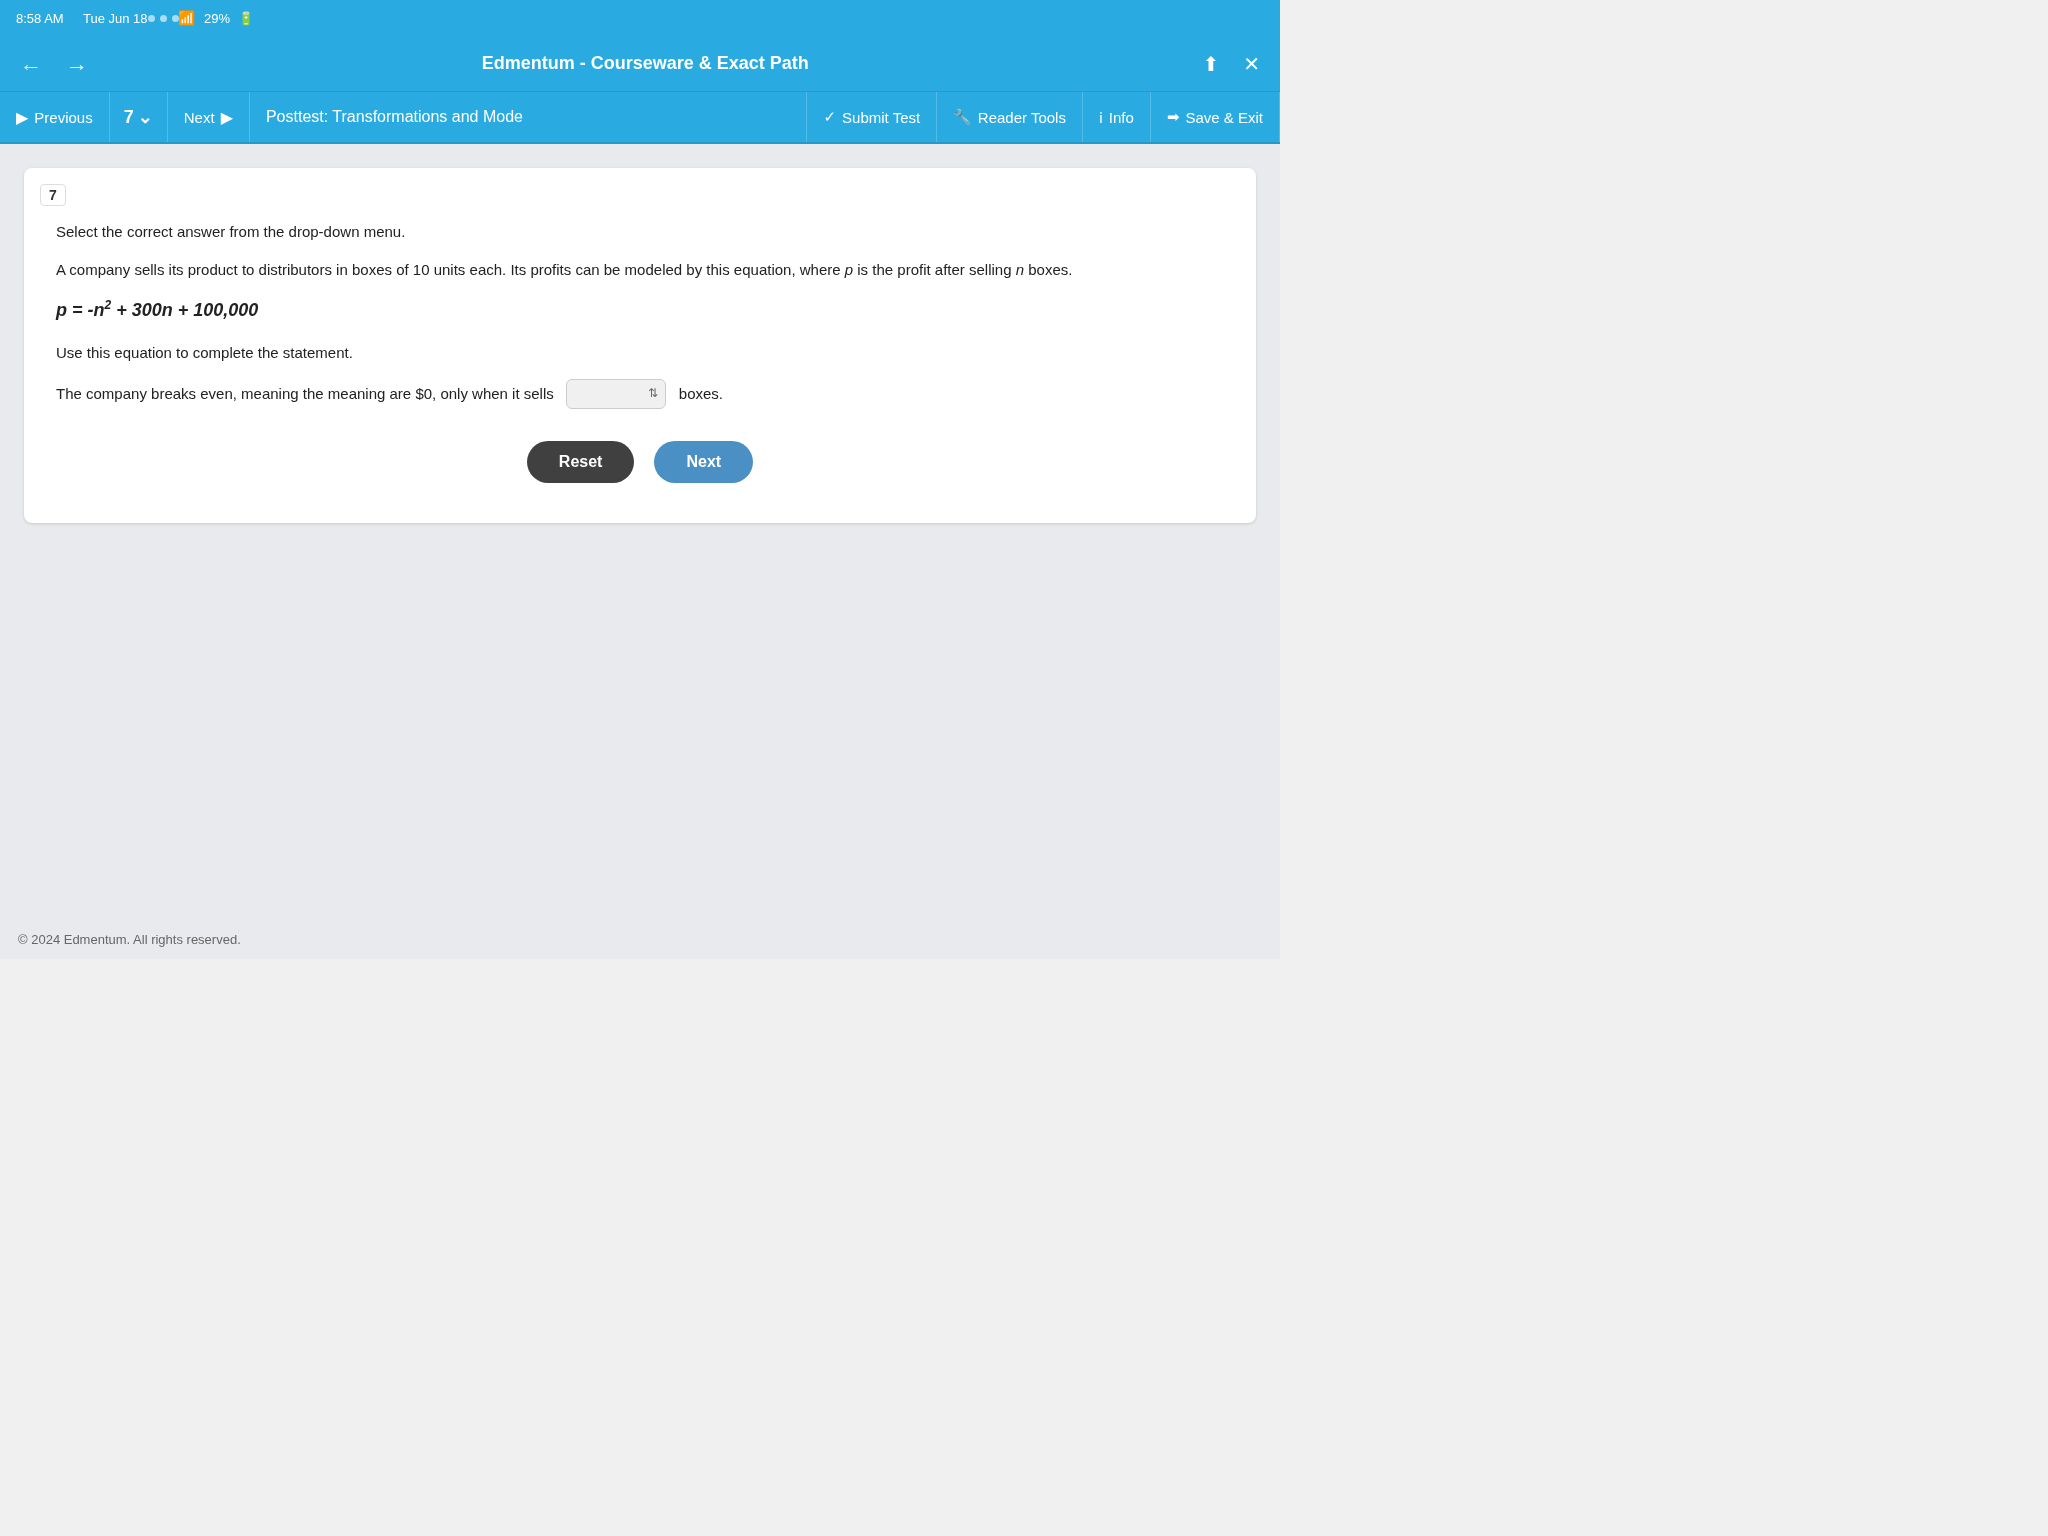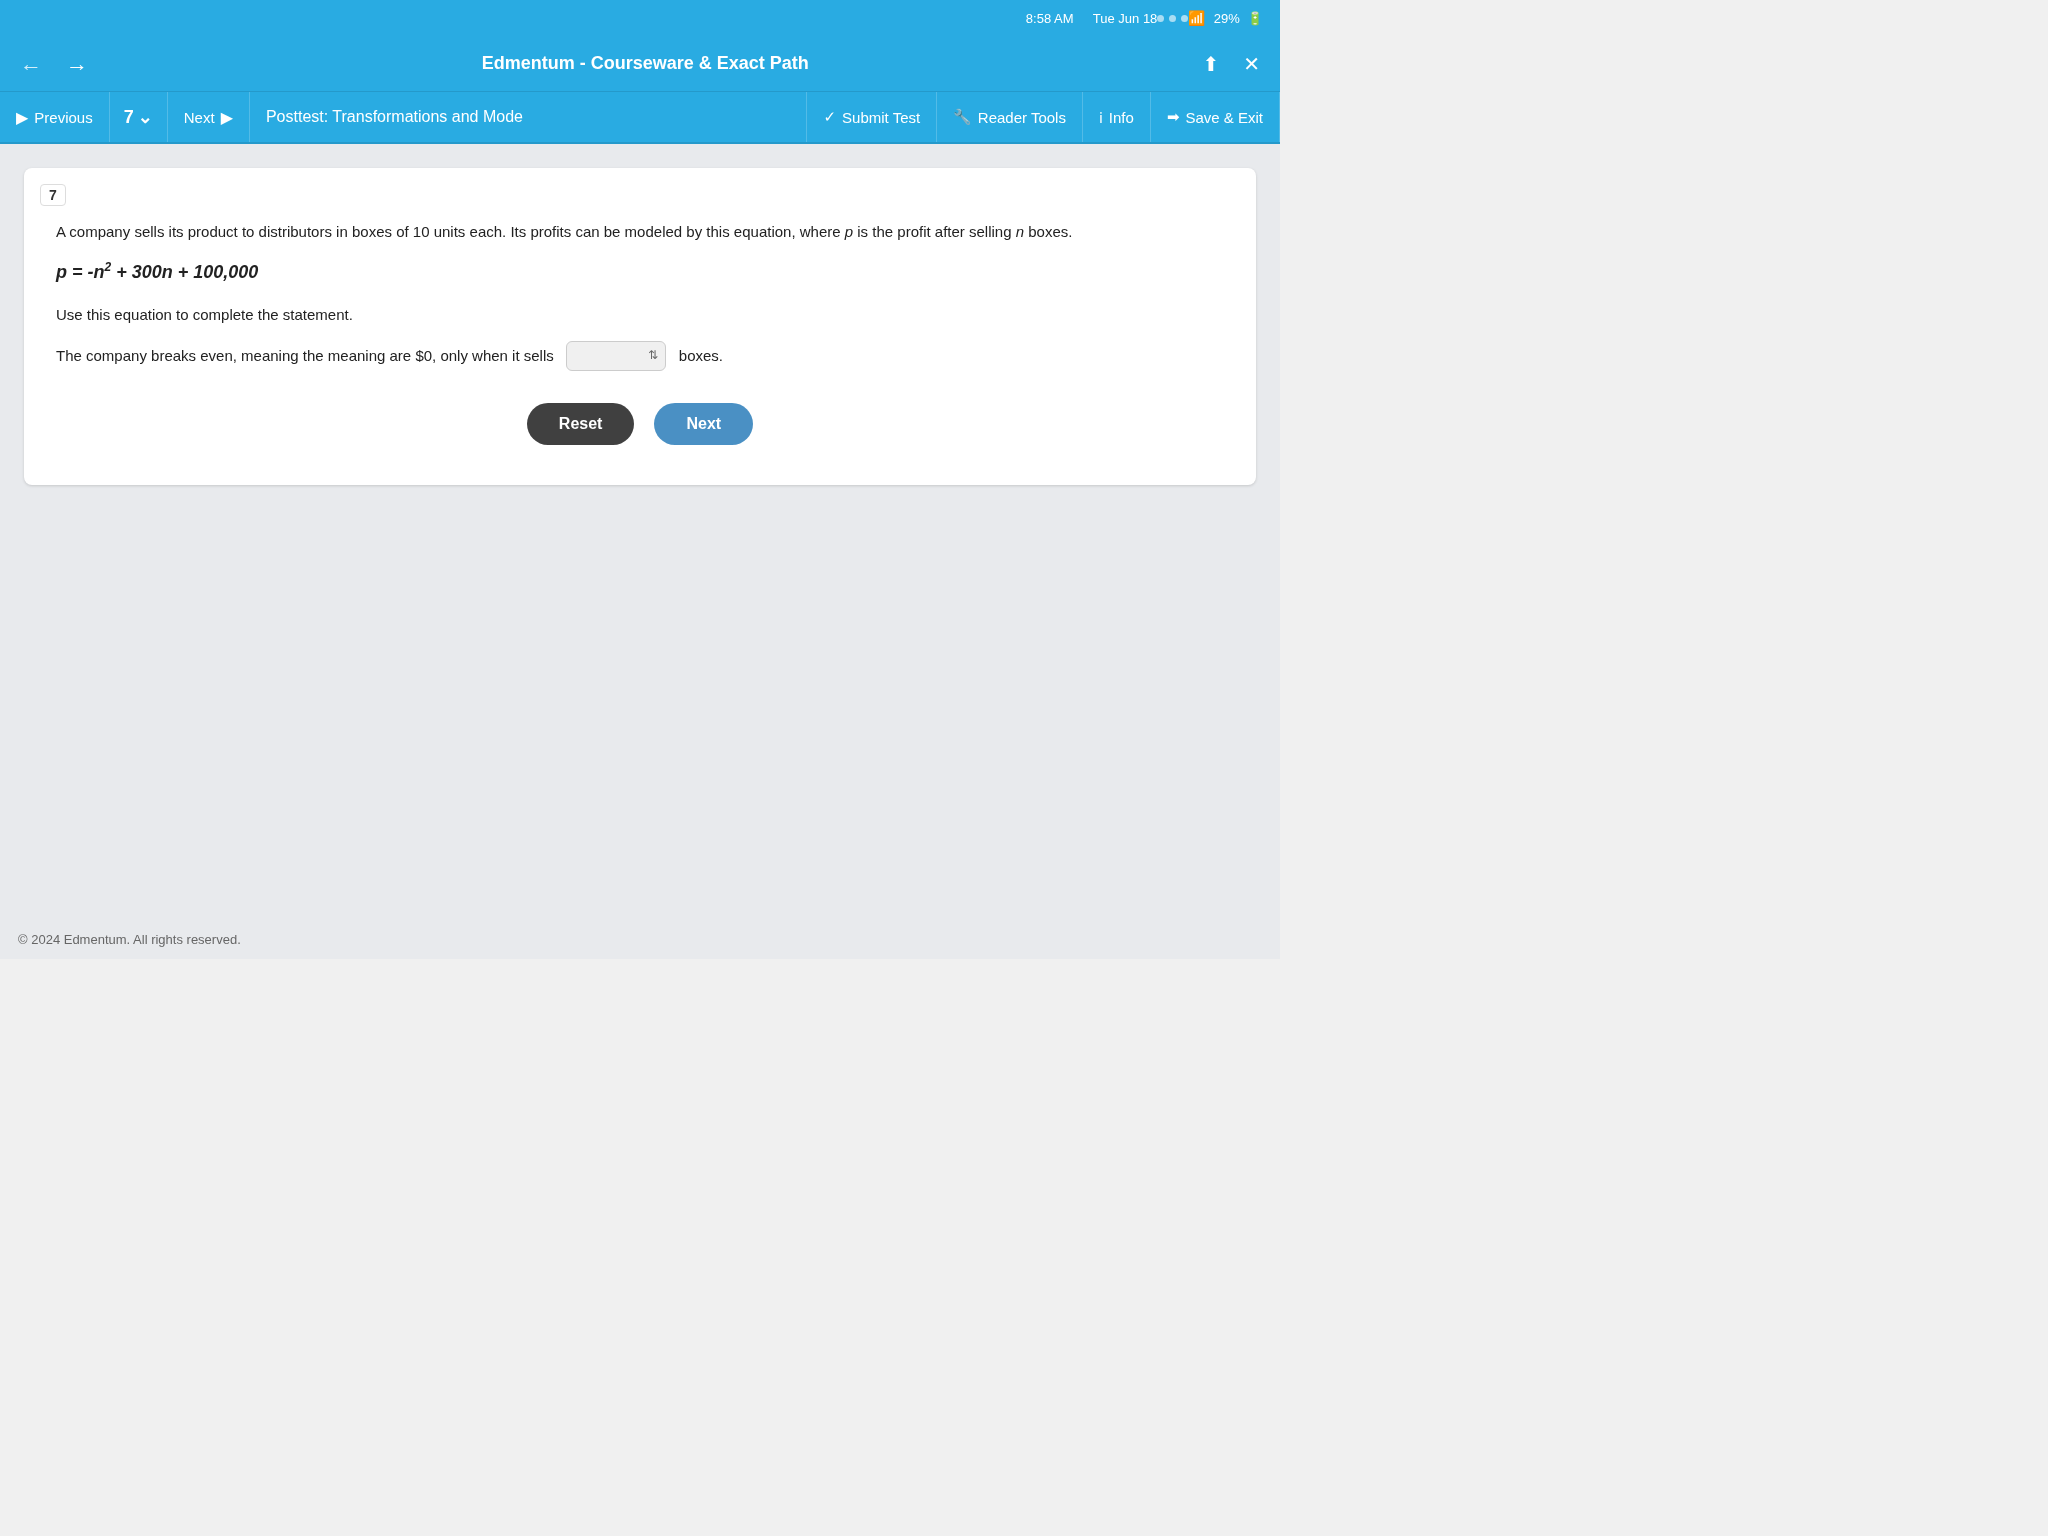--- a/index.html
+++ b/index.html
@@ -10,21 +10,21 @@
       min-height: 960px;
       overflow-x: hidden;
     }
 
     
     .status-bar {
       background: #29abe2;
       color: white;
       display: flex;
       align-items: center;
-      justify-content: flex-end;
+      justify-content: flex-start;
       padding: 12px 16px;
       height: 36px;
       font-size: 13px;
       font-weight: 500;
     }
     .status-bar-left { display: flex; align-items: center; gap: 6px; }
     .status-bar-center { display: flex; align-items: center; gap: 5px; }
     .status-bar-center .dot {
       width: 7px; height: 7px; border-radius: 50%; background: rgba(255,255,255,0.6);
     }
@@ -298,20 +298,21 @@
       <span>➡</span>
       <span>Save &amp; Exit</span>
     </button>
   </div>
 </div>
 
 <div class="main-content">
   <div class="question-card">
     <div class="question-number-badge">7</div>
     <div class="question-body">
+      <p>Select the correct answer from the drop-down menu.</p>
       <p>
         A company sells its product to distributors in boxes of 10 units each. Its profits can be modeled by this equation, where <em>p</em> is the profit after selling <em>n</em> boxes.
       </p>
       <div class="equation">
         <em><strong>p</strong></em> = -<em>n</em><sup>2</sup> + 300<em>n</em> + 100,000
       </div>
       <p>Use this equation to complete the statement.</p>
       <p>
         <span>The company breaks even, meaning the meaning are $0, only when it sells</span>
         &nbsp;

